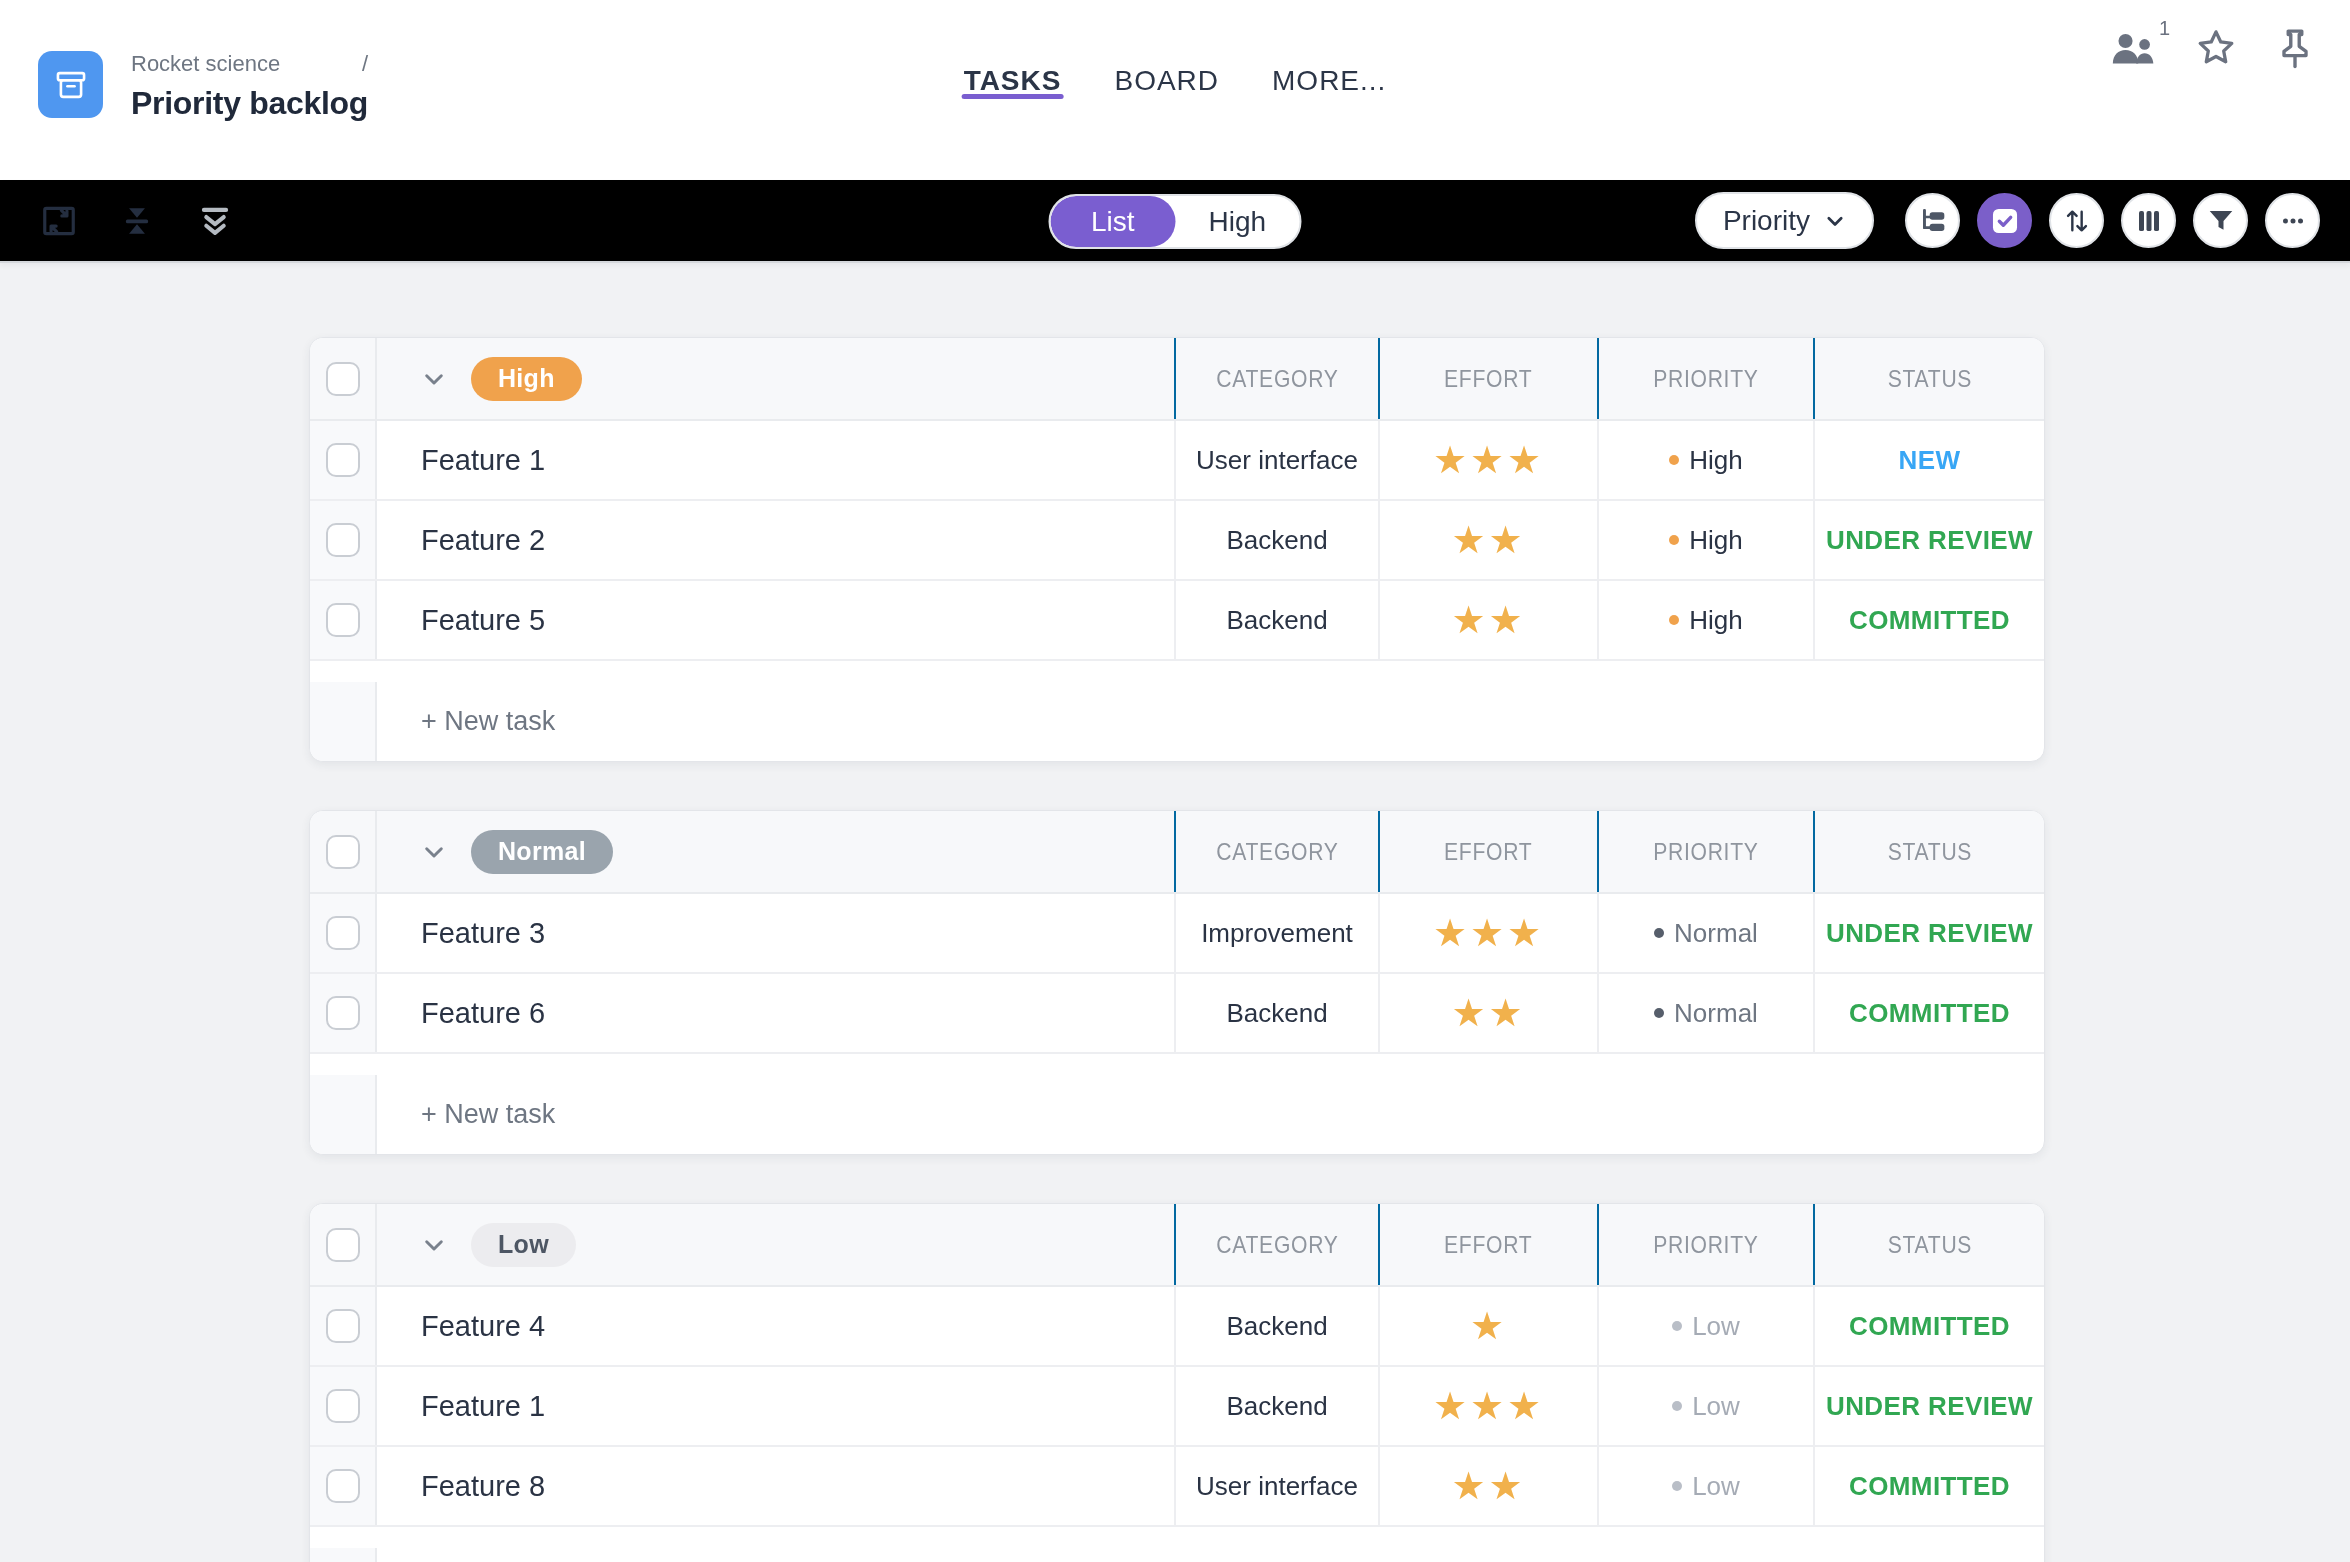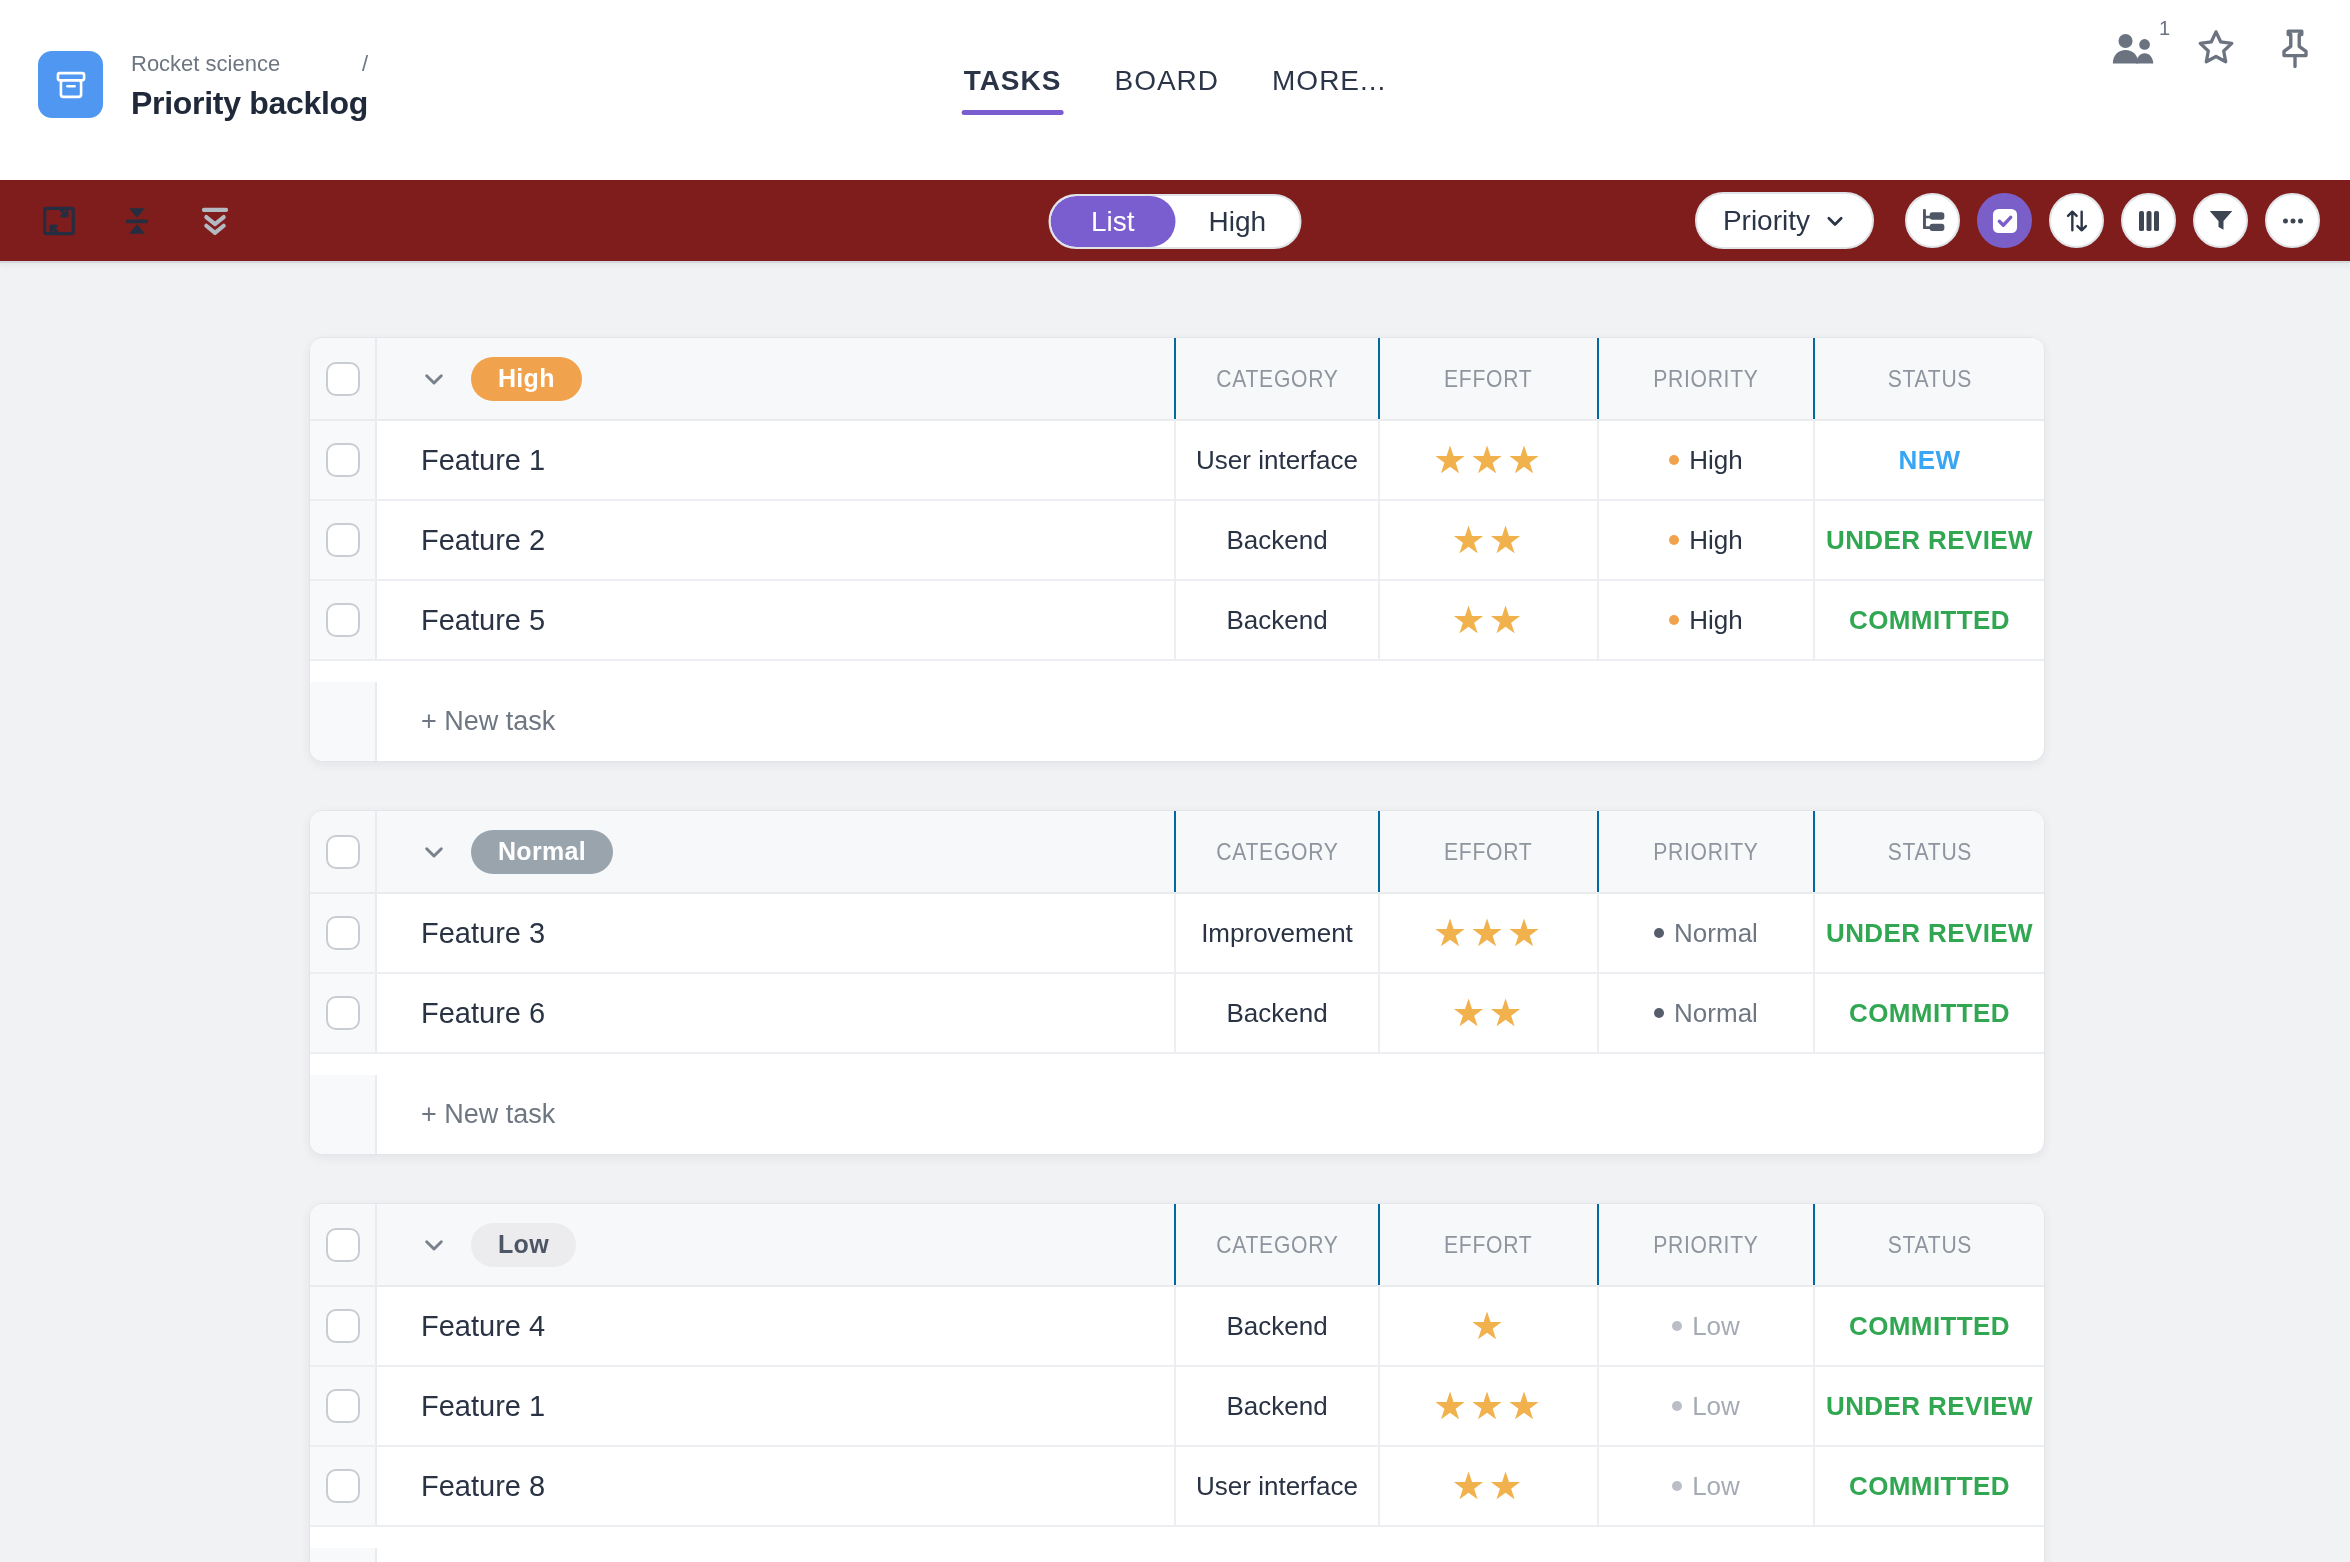--- a/index.html
+++ b/index.html
@@ -10,31 +10,31 @@
   .topbar { position:relative; width:100%; height:180px; background:#ffffff; }
   .project { position:absolute; left:38px; top:51px; display:flex; align-items:flex-start; gap:28px; }
   .logo { width:65px; height:67px; border-radius:14px; background:#4f97f0; display:flex;
           align-items:center; justify-content:center; cursor:pointer; }
   .titles .breadcrumb { font-size:22px; color:#6e7682; display:flex; gap:10px; cursor:pointer;justify-content:space-between; }
   .titles h1 { margin-top:8px; font-size:32px; font-weight:700; color:#20293a; letter-spacing:-0.3px; }
 
   .tabs { position:absolute; left:50%; top:65px; transform:translateX(-50%);
           display:flex; gap:53px; align-items:baseline; }
   .tab { position:relative; font-size:28px; letter-spacing:1px; color:#2b3547; font-weight:500;
-         cursor:pointer; padding-bottom:18px; }
+         cursor:pointer; padding-bottom:2px; }
   .tab.active { font-weight:700; }
   .tab.active::after { content:""; position:absolute; left:-2px; right:-2px; bottom:0; height:5px;
                        border-radius:3px; background:#7a5ed0; }
 
   .top-actions { position:absolute; right:34px; top:26px; display:flex; gap:36px; align-items:center; }
   .ta-btn { position:relative; cursor:pointer; display:flex; align-items:center; }
   .collab-sup { position:absolute; right:-12px; top:-12px; font-size:20px; color:#6b7280; }
 
   
-  .toolbar { position:relative; width:100%; height:83px; background:#7f1d1d;
+  .toolbar { position:relative; width:100%; height:83px; background:#000000;
              border-bottom:2px solid #d4d7db; box-shadow:0 3px 5px rgba(30,40,60,.05);padding-left:32px; }
   .tb-left { position:absolute; left:40px; top:0; height:100%; display:flex; align-items:center; gap:40px; }
   .tb-iconbtn { cursor:pointer; display:flex; align-items:center; }
 
   .view-toggle { position:absolute; left:50%; transform:translateX(-50%); top:14px; height:55px;
                  display:flex; background:#ffffff; border:2px solid #dfe2e6; border-radius:28px;
                  overflow:hidden; width:253px; }
   .seg { flex:1; display:flex; align-items:center; justify-content:center; font-size:28px;
          color:#2b3547; cursor:pointer; }
   .seg.active { background:#7a5ed0; color:#ffffff; border-radius:28px; font-weight:400; }

